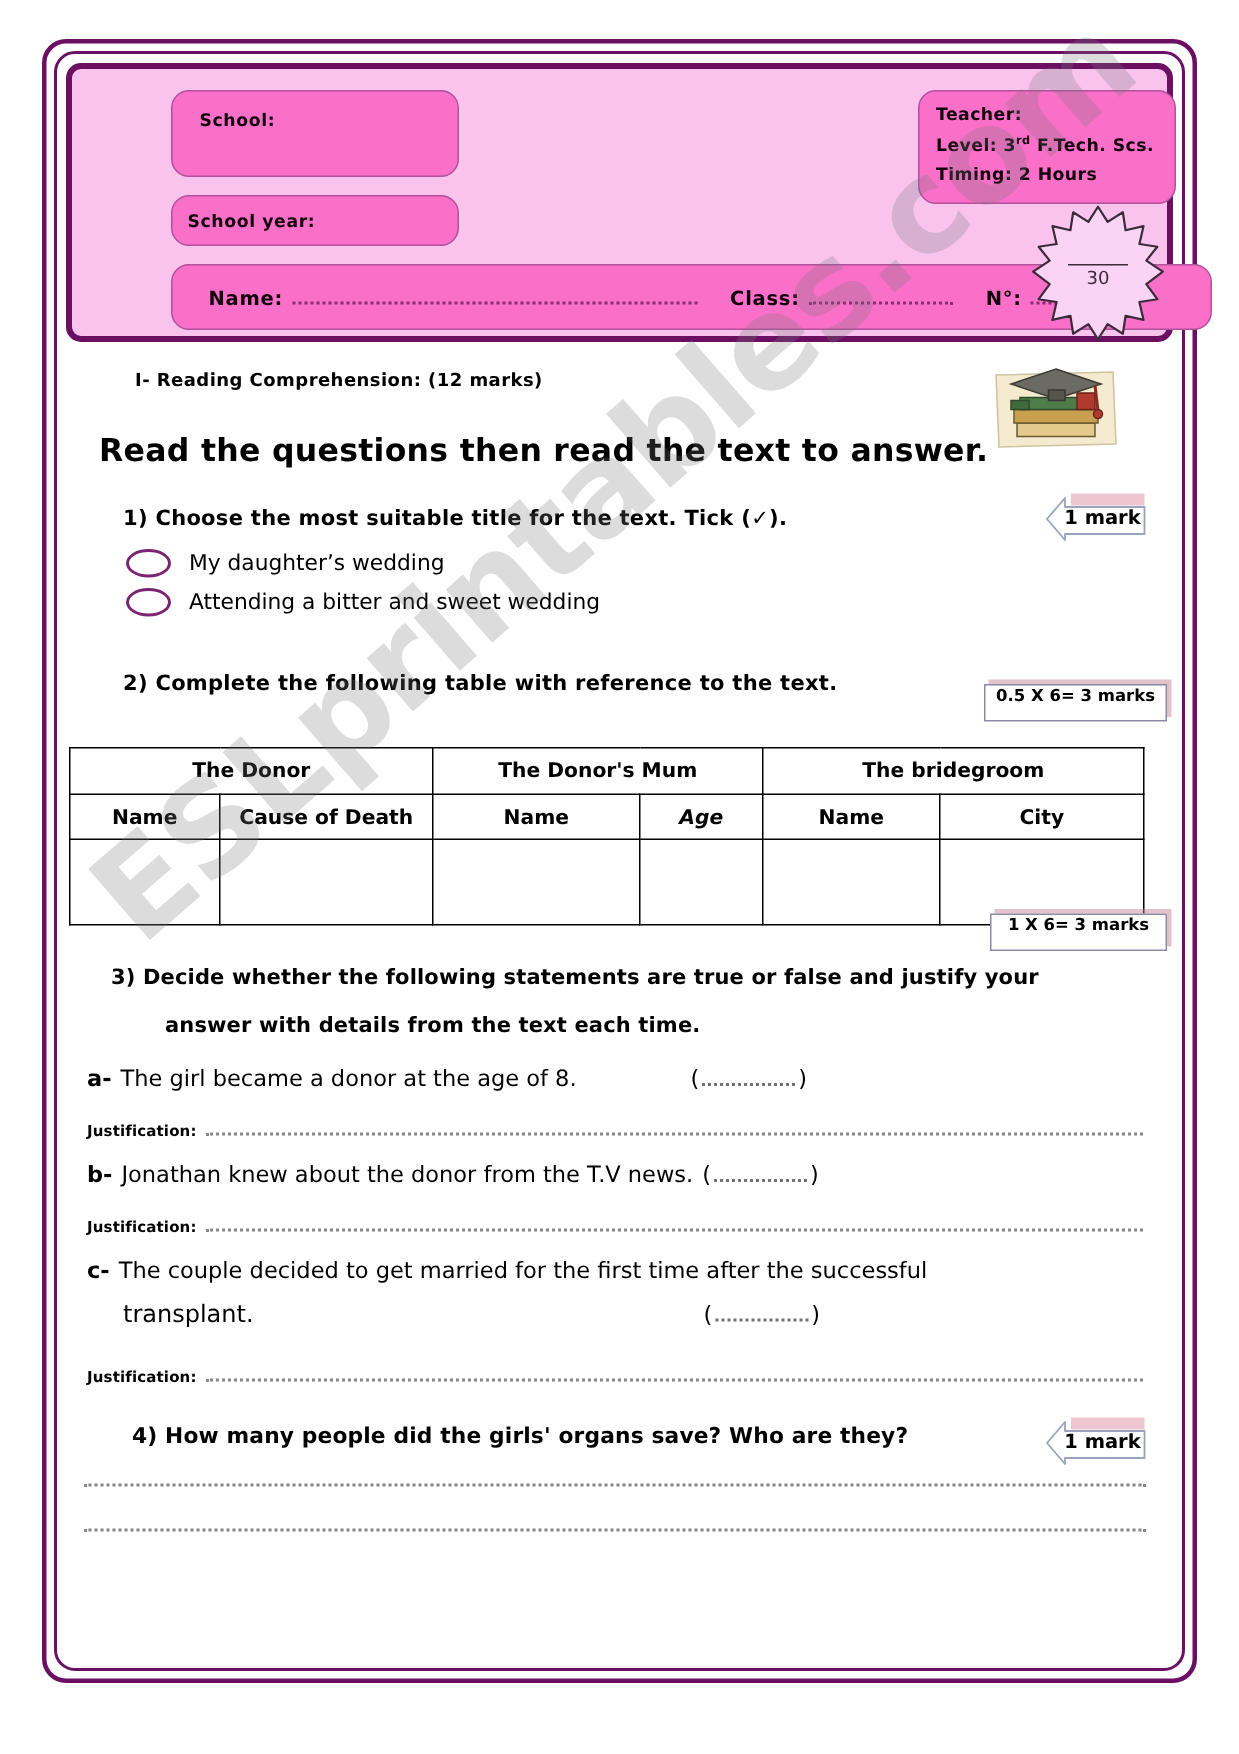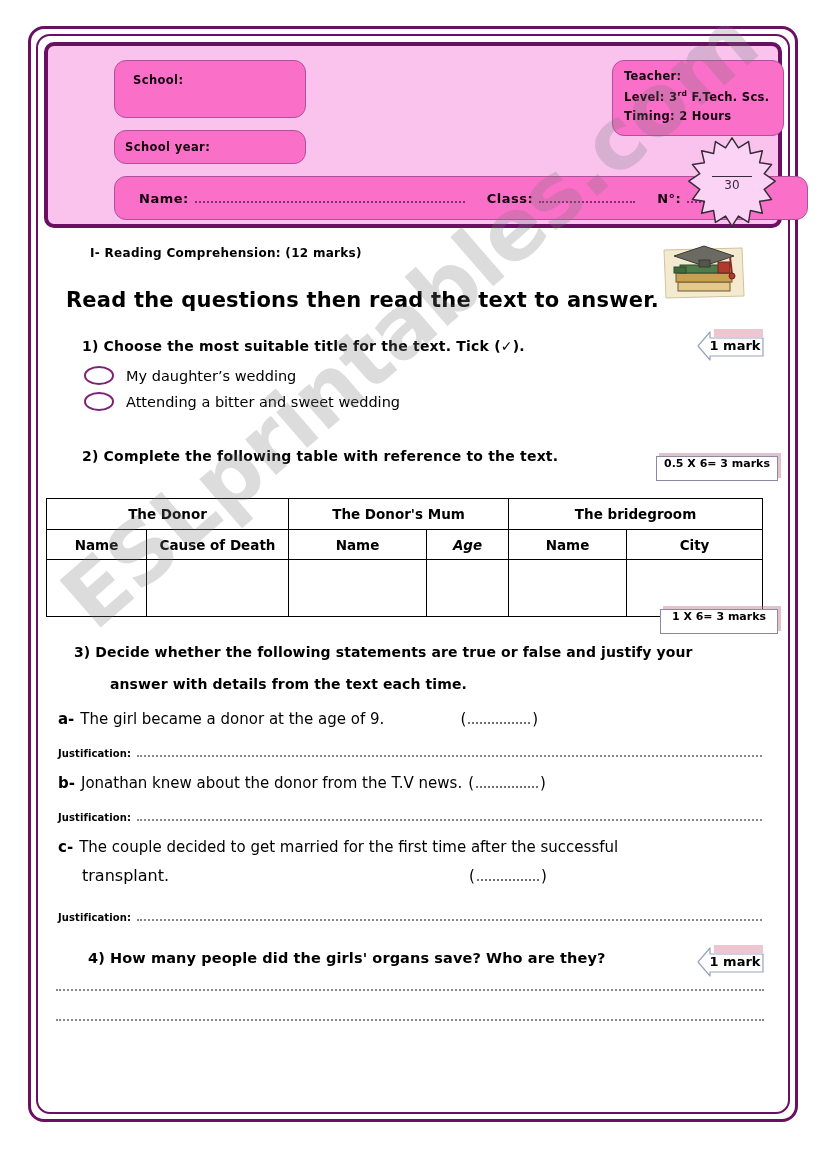--- a/index.html
+++ b/index.html
@@ -491,21 +491,21 @@
   <div class="mark-box" id="mark-tf">
     <span>1 X 6= 3 marks</span>
   </div>
 
   <div id="q3-line1">3)  Decide whether the following statements are true or false and justify your</div>
   <div id="q3-line2">answer with details from the text each time.</div>
 
   <div class="tf-item" id="tf-a">
     <div class="tf-line">
       <span class="tf-letter">a-</span>
-      <span>The girl became a donor at the age of 9.</span>
+      <span>The girl became a donor at the age of 8.</span>
       <span class="tf-paren" style="margin-left:76px;">
         <span>(</span><span class="pdots"></span><span>)</span>
       </span>
     </div>
   </div>
   <div class="just-row" id="just-a">
     <span class="just-label">Justification:</span>
     <span class="just-dots"></span>
   </div>
 

